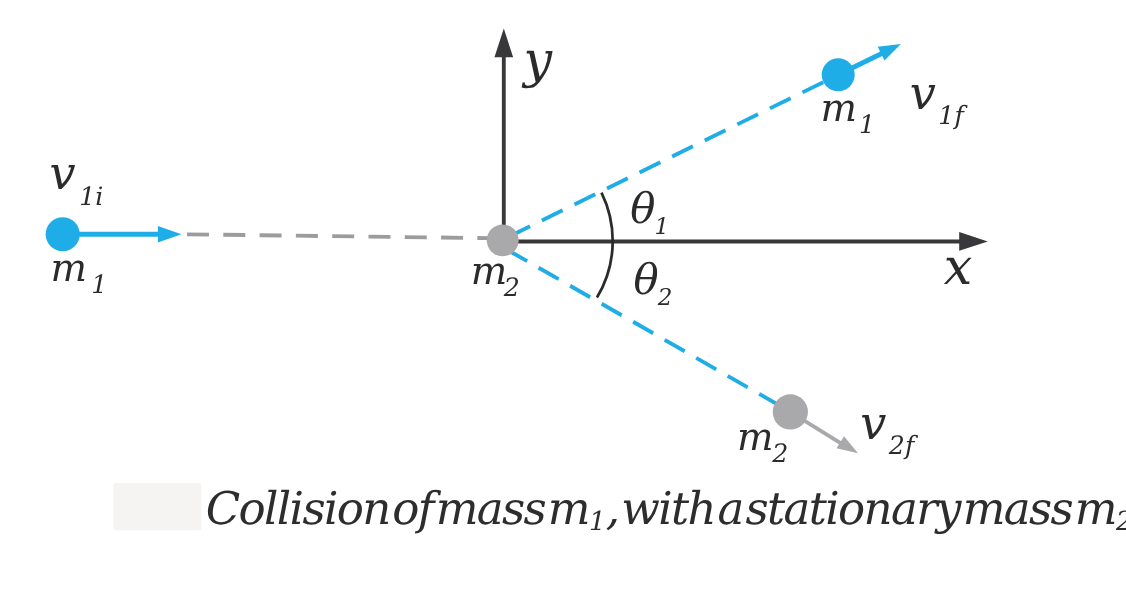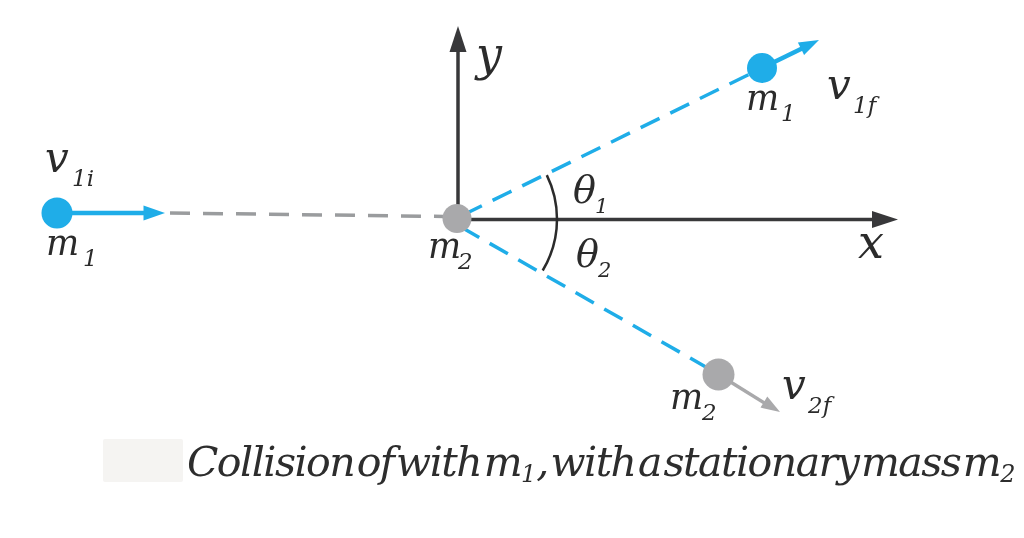--- a/index.html
+++ b/index.html
@@ -112,15 +112,15 @@
 
     <text x="573" y="203" class="th-main">θ</text>
     <text x="595" y="213" class="th-sub">1</text>
 
     <text x="576" y="267" class="th-main">θ</text>
     <text x="598" y="277" class="th-sub">2</text>
   </svg>
 
   <div class="erased-box"></div>
 
-  <div class="caption"><span>Collision of with </span><span>m</span><sub>1</sub><span>, with a stationary mass </span><span>m</span><sub>2</sub></div>
+  <div class="caption"><span>Collision of mass </span><span>m</span><sub>1</sub><span>, with a stationary mass </span><span>m</span><sub>2</sub></div>
 
 </div>
 
 </body></html>

